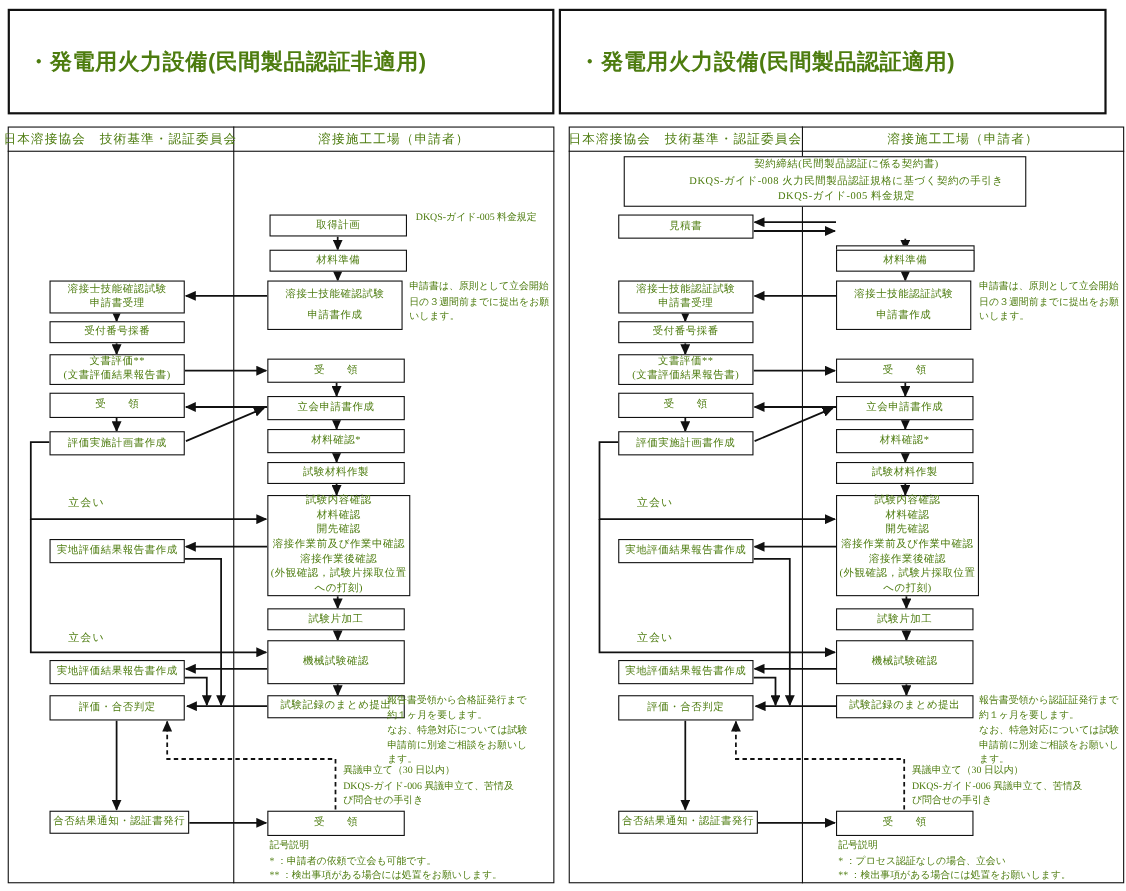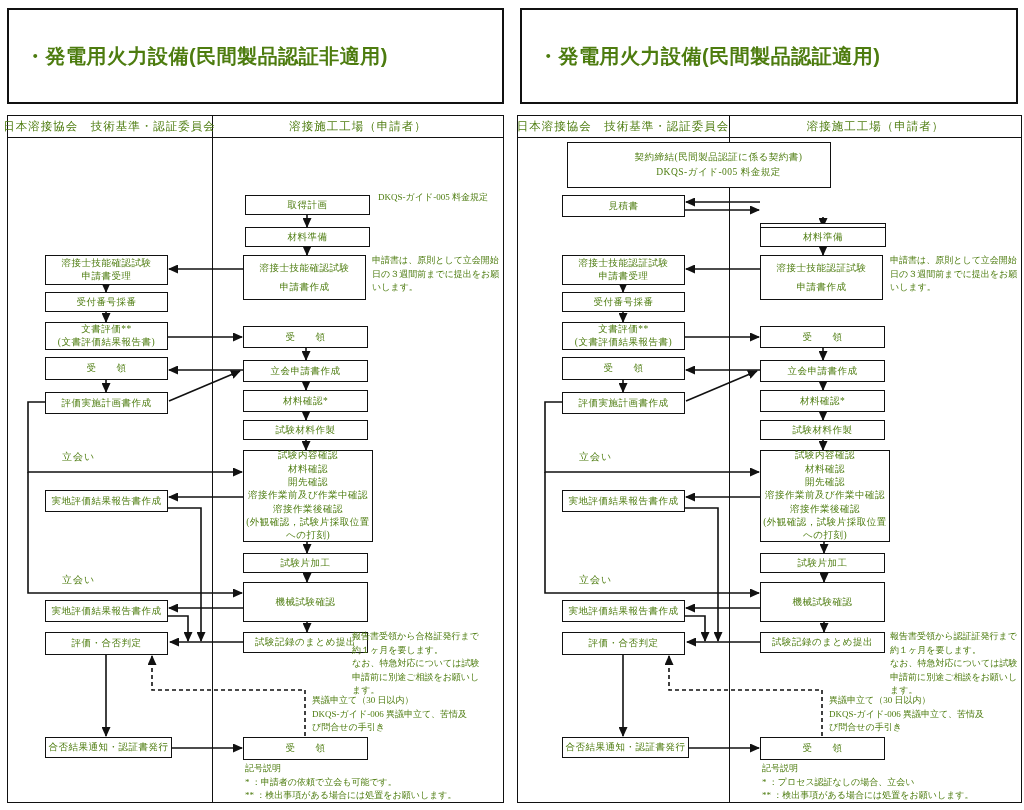--- a/index.html
+++ b/index.html
@@ -2,21 +2,21 @@
 <html><head>
 <meta charset="utf-8">
 <style>
   html,body{margin:0;padding:0;background:#ffffff;}
   #canvas{position:relative;width:1024px;height:810px;background:#ffffff;overflow:hidden;
           font-family:"Liberation Serif","DejaVu Serif",serif;color:#4d7c0f;}
   .titlebox{position:absolute;border:2px solid #111;background:#fff;box-sizing:border-box;
             display:flex;flex-direction:column;justify-content:center;gap:12px;padding-left:16px;
             font-family:"Liberation Sans","DejaVu Sans",sans-serif;font-weight:bold;font-size:20px;}
   #title-left{left:7px;top:8px;width:497px;height:96px;}
-  #title-right{left:520px;top:8px;width:498px;height:96px;}
+  #title-right{left:508px;top:8px;width:498px;height:96px;}
   .tline{white-space:nowrap;letter-spacing:0.5px;}
   #arrows{position:absolute;left:0;top:0;z-index:1;}
   .frame{position:absolute;border:1.5px solid #111;box-sizing:border-box;background:transparent;z-index:0;}
   .vline,.hline{position:absolute;background:#111;z-index:0;}
   .hcell{position:absolute;display:flex;align-items:center;justify-content:center;
          font-size:11.5px;letter-spacing:1px;white-space:nowrap;z-index:2;}
   .node{position:absolute;border:1.5px solid #111;background:#fff;box-sizing:border-box;
         display:flex;flex-direction:column;align-items:center;justify-content:center;
         font-size:9.5px;line-height:1.35;text-align:center;z-index:2;letter-spacing:0.5px;}
   .nline{white-space:nowrap;}
@@ -197,22 +197,23 @@
     <div class="note" style="left: 245px; top: 762px;">
       <div>記号説明</div>
       <div>*  ：申請者の依頼で立会も可能です。</div>
       <div>** ：検出事項がある場合には処置をお願いします。</div>
     </div>
     <div class="frame" style="left: 517px; top: 115px; width: 505px; height: 688px;"></div>
     <div class="hline" style="left: 517px; top: 137px; width: 505px; height: 1.2px;"></div>
     <div class="vline" style="left: 729px; top: 115px; width: 1.2px; height: 688px;"></div>
     <div class="hcell" style="left: 517px; top: 115px; width: 212px; height: 22px;">日本溶接協会　技術基準・認証委員会</div>
     <div class="hcell" style="left: 729px; top: 115px; width: 293px; height: 22px;">溶接施工工場（申請者）</div>
-    <div class="node" style="left: 567px; top: 142px; width: 264px; height: 46px; line-height: 1.55; padding-left: 39px;">
+    <div class="node" style="left: 567px; top: 142px; width: 366px; height: 46px; line-height: 1.55; padding-left: 39px;">
       <div class="nline">契約締結(民間製品認証に係る契約書)</div>
+      <div class="nline">DKQS-ガイド-008 火力民間製品認証規格に基づく契約の手引き</div>
       <div class="nline">DKQS-ガイド-005 料金規定</div>
     </div>
     <div class="node" style="left: 562px; top: 195px; width: 123px; height: 22px;">
       <div class="nline">見積書</div>
     </div>
     <div class="node" style="left: 760px; top: 195px; width: 126px; height: 22px; margin-top: 28px;">
       <div class="nline">取得計画／見積依頼</div>
     </div>
     <div class="node" style="left: 760px; top: 227px; width: 126px; height: 20px;">
       <div class="nline">材料準備</div>

